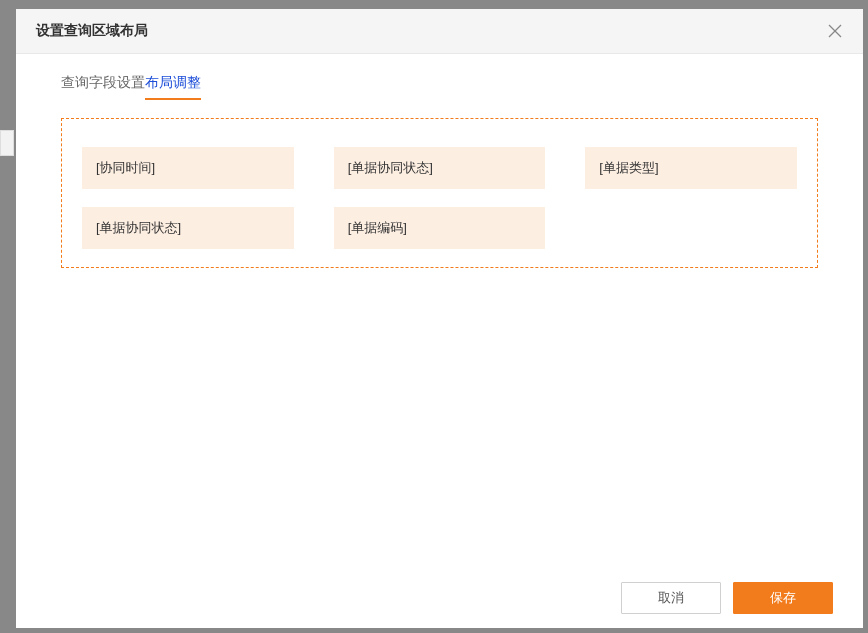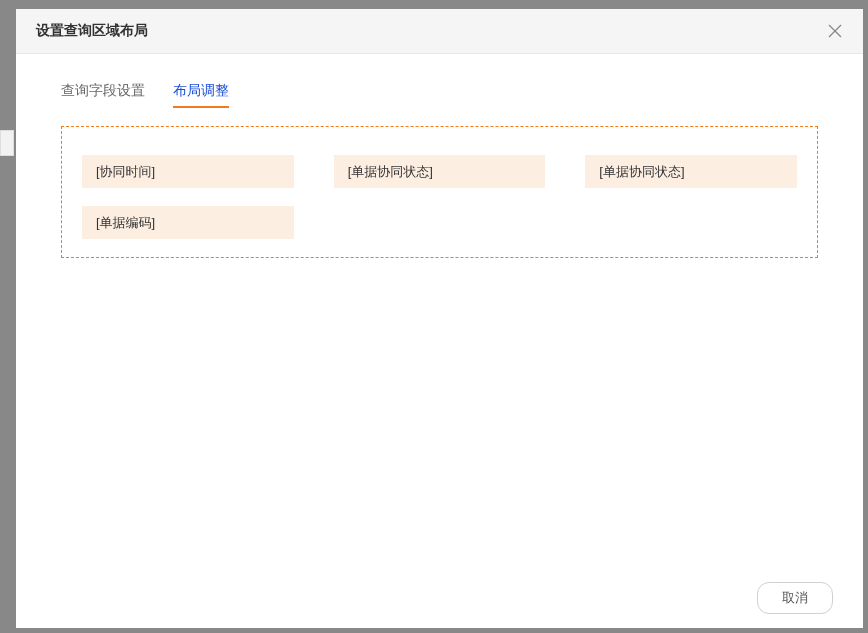--- a/index.html
+++ b/index.html
@@ -52,23 +52,21 @@
       width: 14px;
       height: 14px;
     }
     .modal-body {
       flex: 1;
       padding: 20px 45px 0 45px;
       overflow: auto;
     }
     .tabs {
       display: flex;
-      gap: 28px;
       margin-bottom: 18px;
-      margin-top: 8px;
     }
     .tab {
       font-size: 14px;
       color: #666;
       padding-bottom: 8px;
       cursor: pointer;
       position: relative;
     }
     .tab.active {
       color: #1d4ed8;
@@ -85,41 +83,41 @@
     }
     .layout-area {
       border: 1px dashed #f27b1c;
       padding: 28px 20px 18px 20px;
       display: grid;
       grid-template-columns: repeat(3, 1fr);
       gap: 18px 40px;
     }
     .field-item {
       background: #fdeee2;
-      height: 33px;
+      height: 42px;
       display: flex;
       align-items: center;
       padding: 0 14px;
       font-size: 13px;
       color: #333;
       cursor: move;
     }
     .modal-footer {
       height: 60px;
       display: flex;
       align-items: center;
       justify-content: flex-end;
       gap: 12px;
       padding: 0 30px;
     }
     .btn {
       height: 32px;
-      padding: 0 24px;
+      padding: 0 36px;
       font-size: 13px;
-      border-radius: 12px;
+      border-radius: 1px;
       cursor: pointer;
       display: inline-flex;
       align-items: center;
       justify-content: center;
     }
     .btn-default {
       background: #fff;
       border: 1px solid #d0d0d0;
       color: #555;
     }
@@ -157,21 +155,23 @@
 
   <div class="modal-body">
     <div class="tabs">
       <div class="tab">查询字段设置</div>
       <div class="tab active">布局调整</div>
     </div>
 
     <div class="layout-area">
       <div class="field-item">[协同时间]</div>
       <div class="field-item">[单据协同状态]</div>
+      <div class="field-item">[单据类型]</div>
       <div class="field-item">[单据协同状态]</div>
       <div class="field-item">[单据编码]</div>
     </div>
   </div>
 
   <div class="modal-footer">
     <div class="btn btn-default">取消</div>
+    <div class="btn btn-primary">保存</div>
   </div>
 </div>
 
 </body></html>

